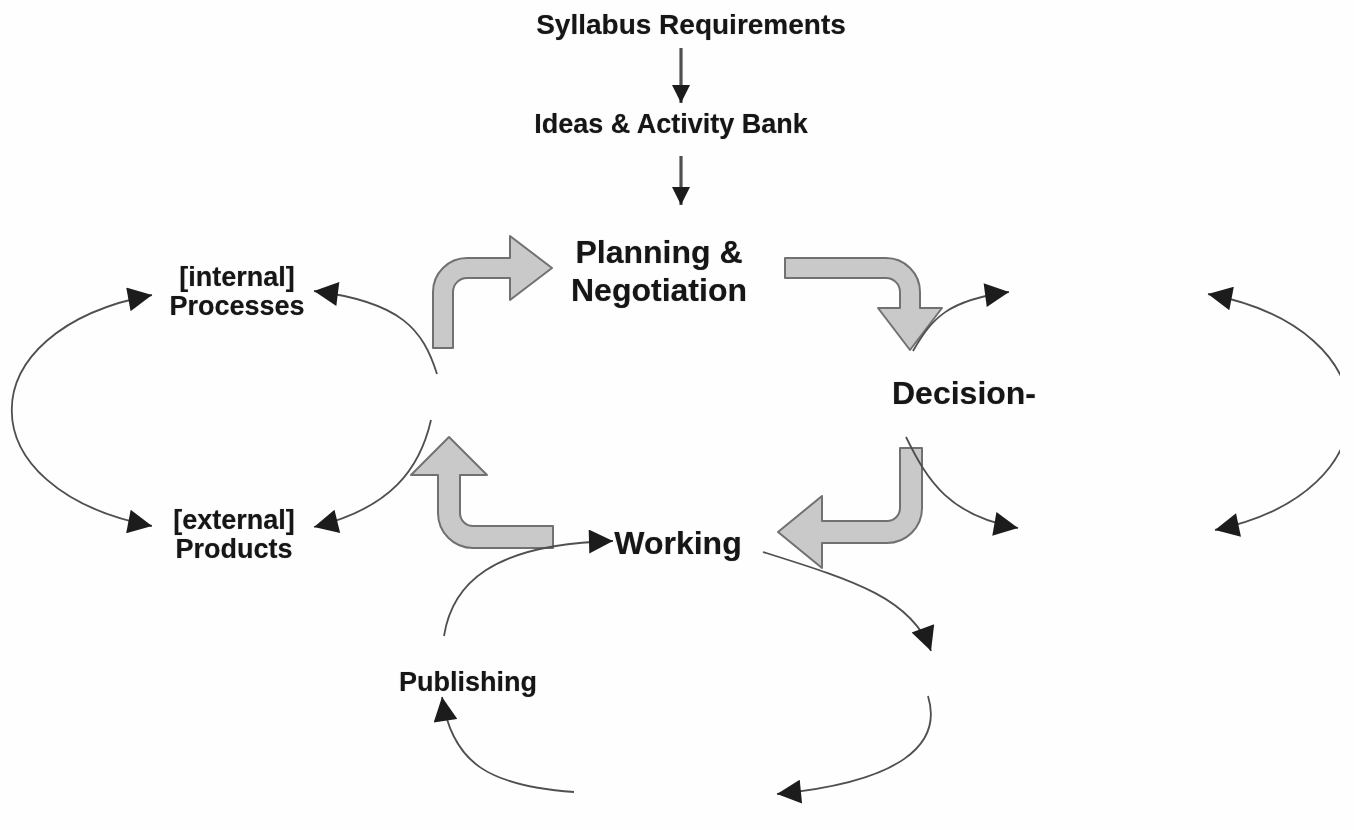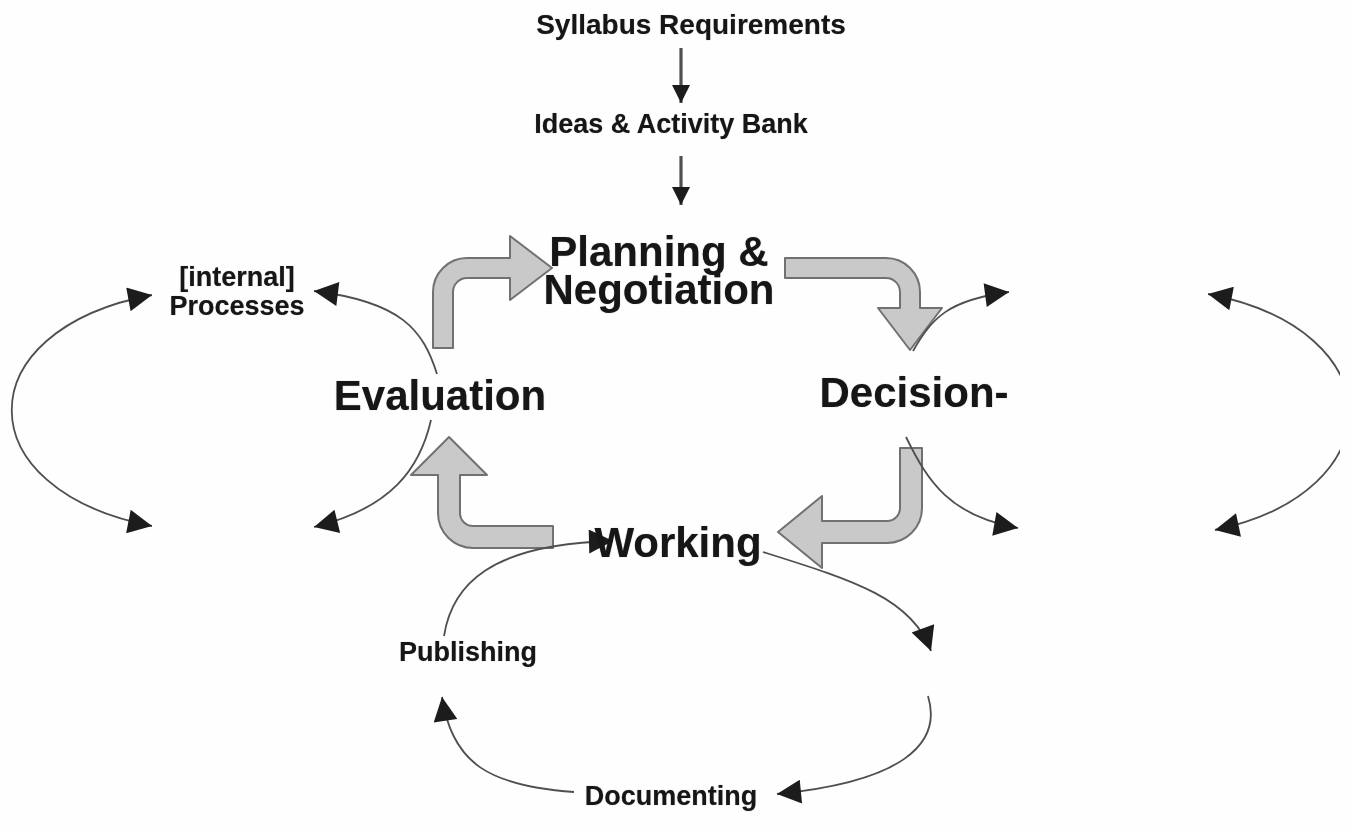--- a/index.html
+++ b/index.html
@@ -15,21 +15,21 @@
   .lbl {
     position: absolute;
     transform: translate(-50%, -50%);
     font-weight: bold;
     color: #161616;
     text-align: center;
     white-space: nowrap;
     letter-spacing: 0px;
     text-shadow: 0 0 1px rgba(22,22,22,0.45);
   }
-  .lbl-xl { font-size: 42px; line-height: 38px; }  
+  .lbl-xl { font-size: 32px; line-height: 38px; }  
   .lbl-lg { font-size: 28px; line-height: 32px; }  
   .lbl-md { font-size: 27px; line-height: 29px; }  
 </style>
 </head>
 <body>
 
 <div class="stage">
 
   <svg width="1354" height="830" viewBox="0 0 1354 830">
     <defs>
@@ -74,34 +74,36 @@
 
   <div class="lbl lbl-lg" style="left:691px; top:25px">Syllabus Requirements</div>
 
   <div class="lbl lbl-md" style="left:671px; top:124px">Ideas &amp; Activity Bank</div>
 
   <div class="lbl lbl-xl" style="left:659px; top:271px">
     <div>Planning &amp;</div>
     <div>Negotiation</div>
   </div>
 
-  <div class="lbl lbl-xl" style="left:914px; top:393px">
+  <div class="lbl lbl-xl" style="left:964px; top:393px">
     <div>Decision-</div>
   </div>
 
-  <div class="lbl lbl-xl" style="left:440px; top:396px">Evaluation</div>
 
   <div class="lbl lbl-xl" style="left:678px; top:543px">Working</div>
 
   <div class="lbl lbl-md" style="left:237px; top:292px">
     <div>[internal]</div>
     <div>Processes</div>
   </div>
 
+  <div class="lbl lbl-md" style="left:234px; top:535px">
+    <div>[external]</div>
+    <div>Products</div>
+  </div>
 
 
 
-  <div class="lbl lbl-md" style="left:468px; top:652px">Publishing</div>
+  <div class="lbl lbl-md" style="left:468px; top:682px">Publishing</div>
 
 
-  <div class="lbl lbl-md" style="left:671px; top:796px">Documenting</div>
 
 </div>
 
 </body></html>

